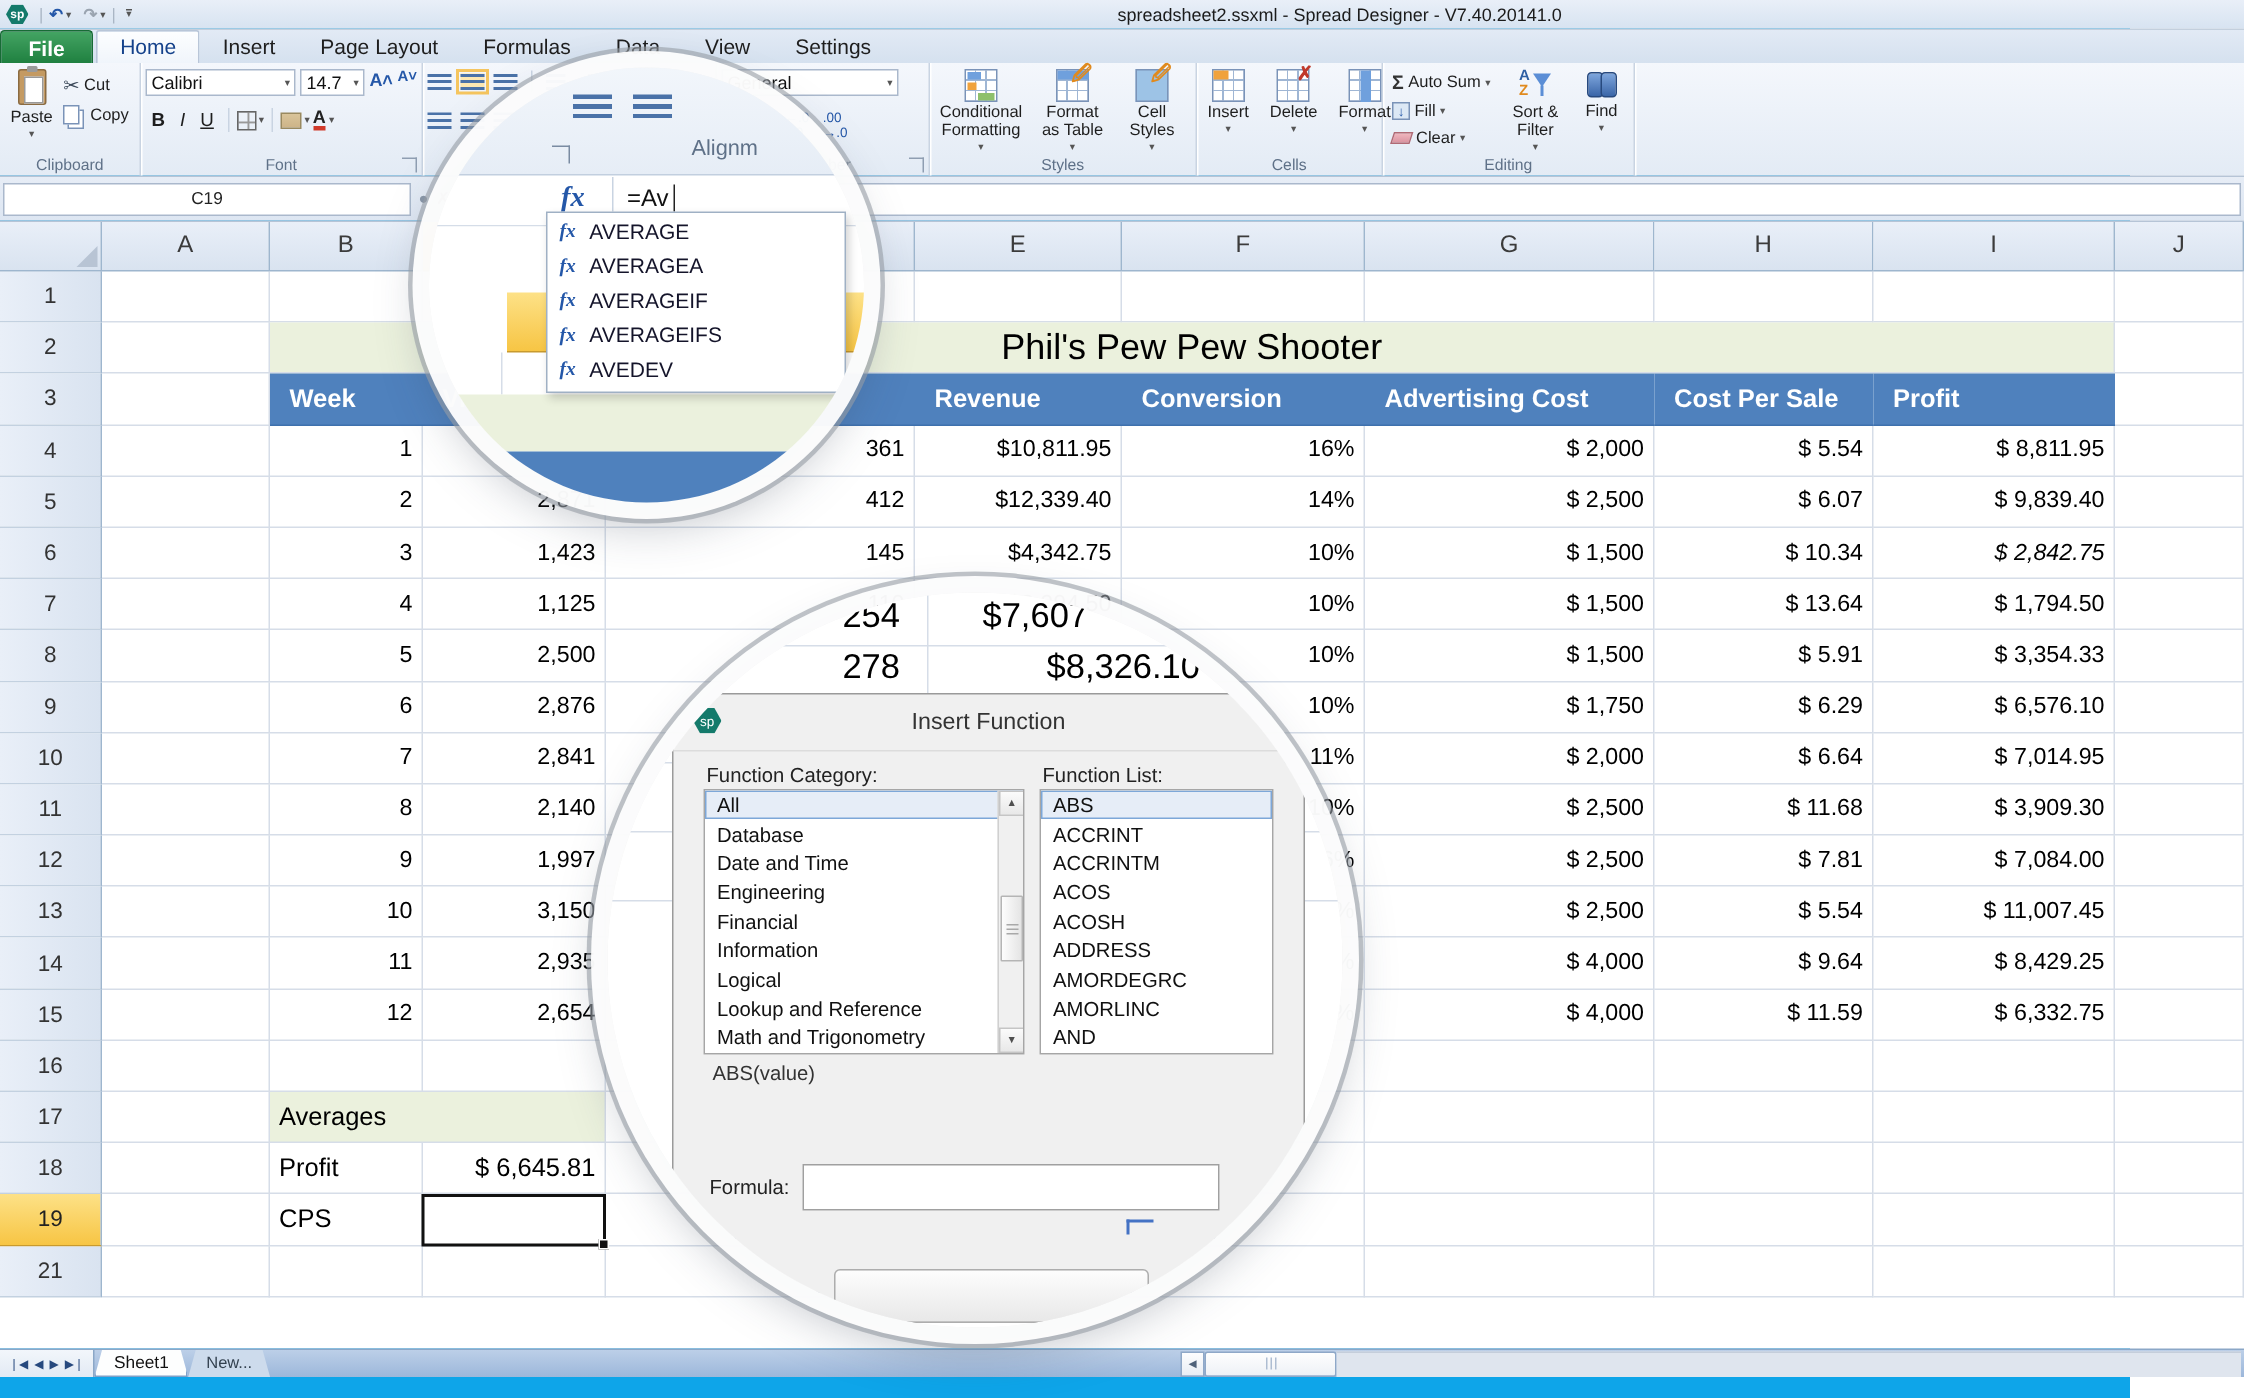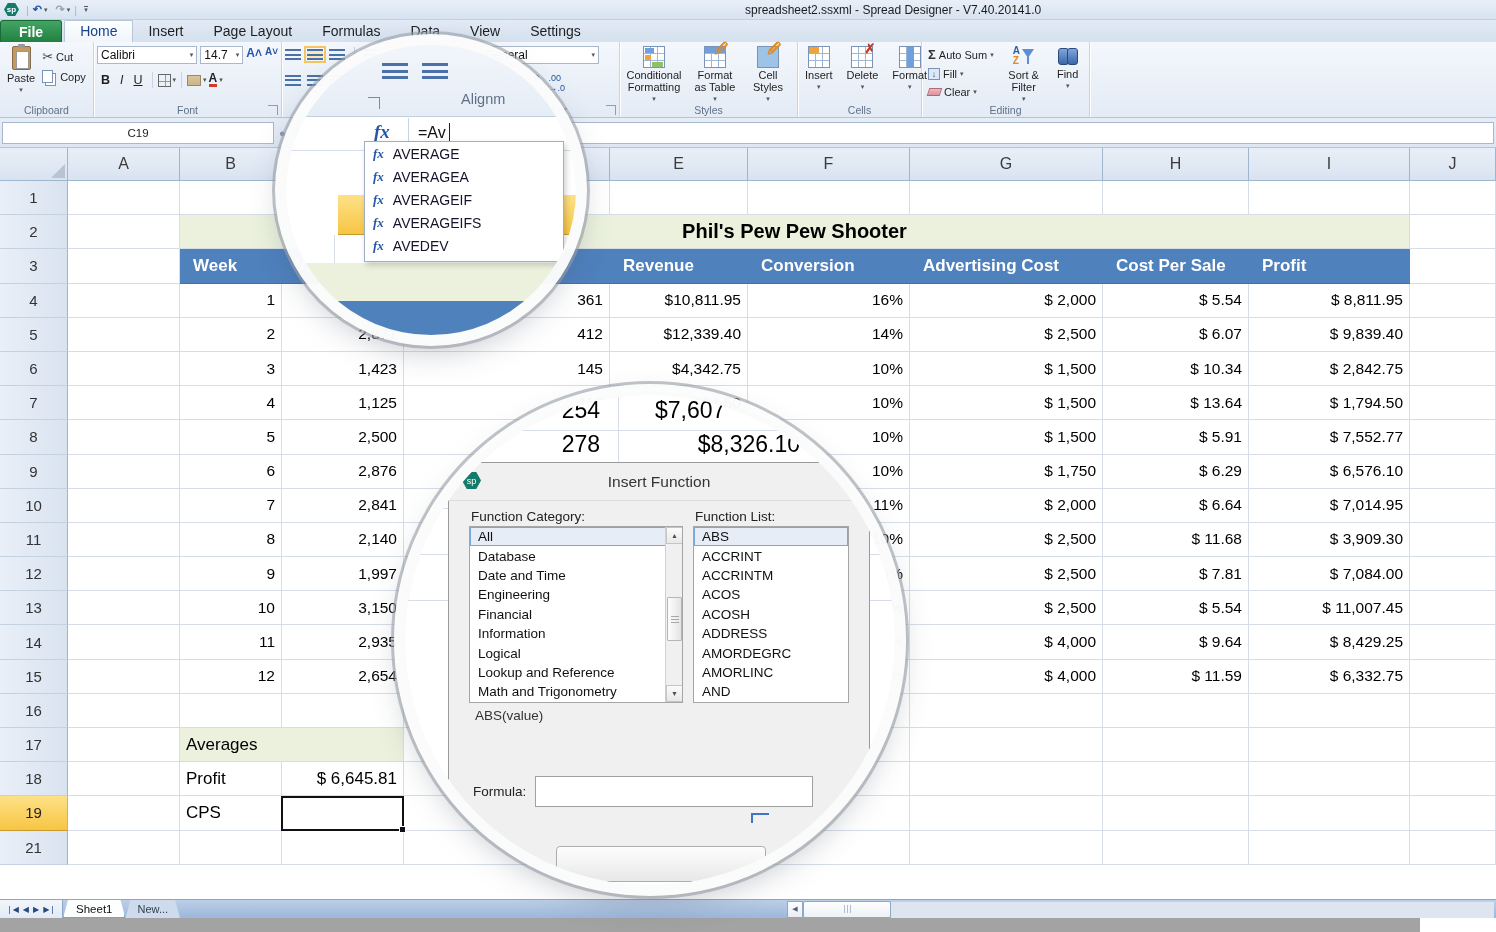--- a/index.html
+++ b/index.html
@@ -1,17 +1,17 @@
 <!DOCTYPE html>
 <html><head>
 <meta charset="utf-8">
 <style>
   *{margin:0;padding:0;box-sizing:border-box}
   body{width:1496px;height:932px;overflow:hidden;font-family:"Liberation Sans",sans-serif;background:#fff}
-  .app{position:relative;width:1420px;height:932px;background:#a3a3a3}
+  .app{position:relative;width:1420px;height:932px;background:#0ea5e9}
 
   
   .titlebar{position:absolute;left:0;top:0;width:1496px;height:20px;background:linear-gradient(#e9eff8,#d7e3f1);border-bottom:1px solid #c3cfdd;display:flex;align-items:center;padding-left:4px}
   .hexlogo{width:15px;height:13px;background:#147a6b;color:#fff;font-size:8px;font-weight:bold;display:flex;align-items:center;justify-content:center;clip-path:polygon(25% 0,75% 0,100% 50%,75% 100%,25% 100%,0 50%);margin-right:5px}
   .qat{display:flex;align-items:center;gap:2px;color:#444;font-size:11px}
   .qat .sep{color:#aab6c5;margin:0 2px}
   .undo{color:#2457a8;font-weight:bold}
   .redo{color:#9aa4b0;font-weight:bold}
   .dd7{font-size:7px;color:#555}
   .qat-more{border-top:1px solid #555;font-size:7px;color:#555;line-height:6px;margin-left:3px}
@@ -79,21 +79,21 @@
   .corner{position:relative;background:linear-gradient(#e9eff8,#d9e3f0);border-right:1px solid #9eb6ce;border-bottom:1px solid #9eb6ce}
   .corner::after{content:"";position:absolute;right:2px;bottom:2px;border-left:14px solid transparent;border-bottom:14px solid #b8c4d4}
   .chead{background:linear-gradient(#e9eff8,#d9e3f0);border-right:1px solid #9eb6ce;border-bottom:1px solid #9eb6ce;font-size:16px;color:#3b3b3b;display:flex;align-items:center;justify-content:center}
   .chead.sel{background:linear-gradient(#fde187,#f7c544);border-right:1px solid #d8a938;border-bottom:1px solid #c89a2e;color:#222}
   .grow{display:flex;height:34.2px}
   .rhead{width:68px;background:linear-gradient(90deg,#e9eff8,#d9e3f0);border-right:1px solid #9eb6ce;border-bottom:1px solid #c3d1e0;font-size:15px;color:#333;display:flex;align-items:center;justify-content:center;flex:none}
   .rhead.sel{background:linear-gradient(#fde187,#f7c544);border-bottom:1px solid #c89a2e;color:#222}
   .cell{border-right:1px solid #d6dde8;border-bottom:1px solid #d6dde8;font-size:15.5px;color:#000;display:flex;align-items:center;padding:0 6px;white-space:nowrap;overflow:hidden;flex:none}
   .cell.r{justify-content:flex-end}
   .cell.green{background:#ebf1dd}
-  .cell.title{background:#ebf1dd;justify-content:center;font-weight:bold;font-size:20px;border-right:1px solid #d6dde8}
+  .cell.title{background:#ebf1dd;justify-content:center;font-weight:normal;font-size:24px;border-right:1px solid #d6dde8}
   .cell.bluehead{background:#4f81bd;color:#fff;font-weight:bold;font-size:17px;padding-left:13px;border-right:none;border-bottom:1px solid #3f71ad}
   .cell.big{font-size:17px}
   .selbox{position:absolute;border:2.5px solid #111;background:transparent;z-index:5}
   .selbox::after{content:"";position:absolute;right:-4px;bottom:-4px;width:5px;height:5px;background:#111;border:1px solid #fff}
 
   
   .tabstrip{position:absolute;left:0;top:899px;width:1496px;height:19px;background:linear-gradient(#bccfe8,#9cb7da);border-top:1px solid #8ba7c7;display:flex;align-items:stretch}
   .navs{background:linear-gradient(#f2f6fb,#e2eaf4);display:flex;align-items:center;gap:4px;padding:0 6px;border-right:1px solid #8ba7c7;color:#27497e;font-size:8px}
   .stab{display:flex;align-items:center;font-size:11.5px;padding:0 12px;color:#1b3a66;clip-path:polygon(5px 0,calc(100% - 5px) 0,100% 100%,0 100%)}
   .stab.active{background:#fdfefe;border:1px solid #7ea0c8;border-top:none;color:#111}
@@ -463,21 +463,21 @@
       <div class="grow">
         <div class="rhead" style="width: 68px;">6</div>
         <div class="cell" style="width: 112px;"></div>
         <div class="cell r" style="width: 102px;">3</div>
         <div class="cell r" style="width: 122px;">1,423</div>
         <div class="cell r" style="width: 206px;">145</div>
         <div class="cell r" style="width: 138px;">$4,342.75</div>
         <div class="cell r" style="width: 162px;">10%</div>
         <div class="cell r" style="width: 193px;">$ 1,500</div>
         <div class="cell r" style="width: 146px;">$ 10.34</div>
-        <div class="cell r" style="width: 161px;">$ 2,842.75</div>
+        <div class="cell r" style="width: 161px; font-style: italic;">$ 2,842.75</div>
         <div class="cell" style="width: 86px;"></div>
       </div>
       <div class="grow">
         <div class="rhead" style="width: 68px;">7</div>
         <div class="cell" style="width: 112px;"></div>
         <div class="cell r" style="width: 102px;">4</div>
         <div class="cell r" style="width: 122px;">1,125</div>
         <div class="cell r" style="width: 206px;">110</div>
         <div class="cell r" style="width: 138px;">$3,294.50</div>
         <div class="cell r" style="width: 162px;">10%</div>
@@ -489,21 +489,21 @@
       <div class="grow">
         <div class="rhead" style="width: 68px;">8</div>
         <div class="cell" style="width: 112px;"></div>
         <div class="cell r" style="width: 102px;">5</div>
         <div class="cell r" style="width: 122px;">2,500</div>
         <div class="cell r" style="width: 206px;">254</div>
         <div class="cell r" style="width: 138px;">$7,607.30</div>
         <div class="cell r" style="width: 162px;">10%</div>
         <div class="cell r" style="width: 193px;">$ 1,500</div>
         <div class="cell r" style="width: 146px;">$ 5.91</div>
-        <div class="cell r" style="width: 161px;">$ 7,552.77</div>
+        <div class="cell r" style="width: 161px;">$ 3,354.33</div>
         <div class="cell" style="width: 86px;"></div>
       </div>
       <div class="grow">
         <div class="rhead" style="width: 68px;">9</div>
         <div class="cell" style="width: 112px;"></div>
         <div class="cell r" style="width: 102px;">6</div>
         <div class="cell r" style="width: 122px;">2,876</div>
         <div class="cell r" style="width: 206px;">278</div>
         <div class="cell r" style="width: 138px;">$8,326.10</div>
         <div class="cell r" style="width: 162px;">10%</div>

